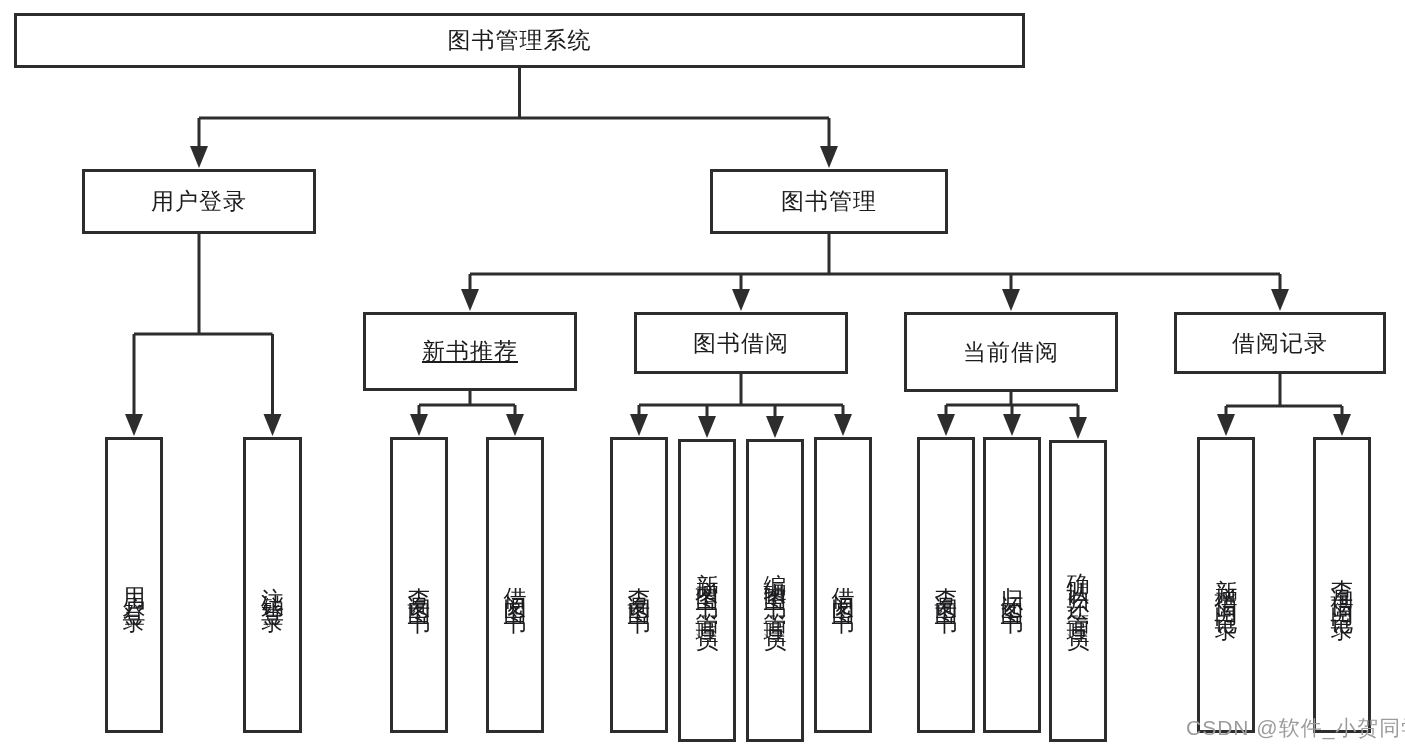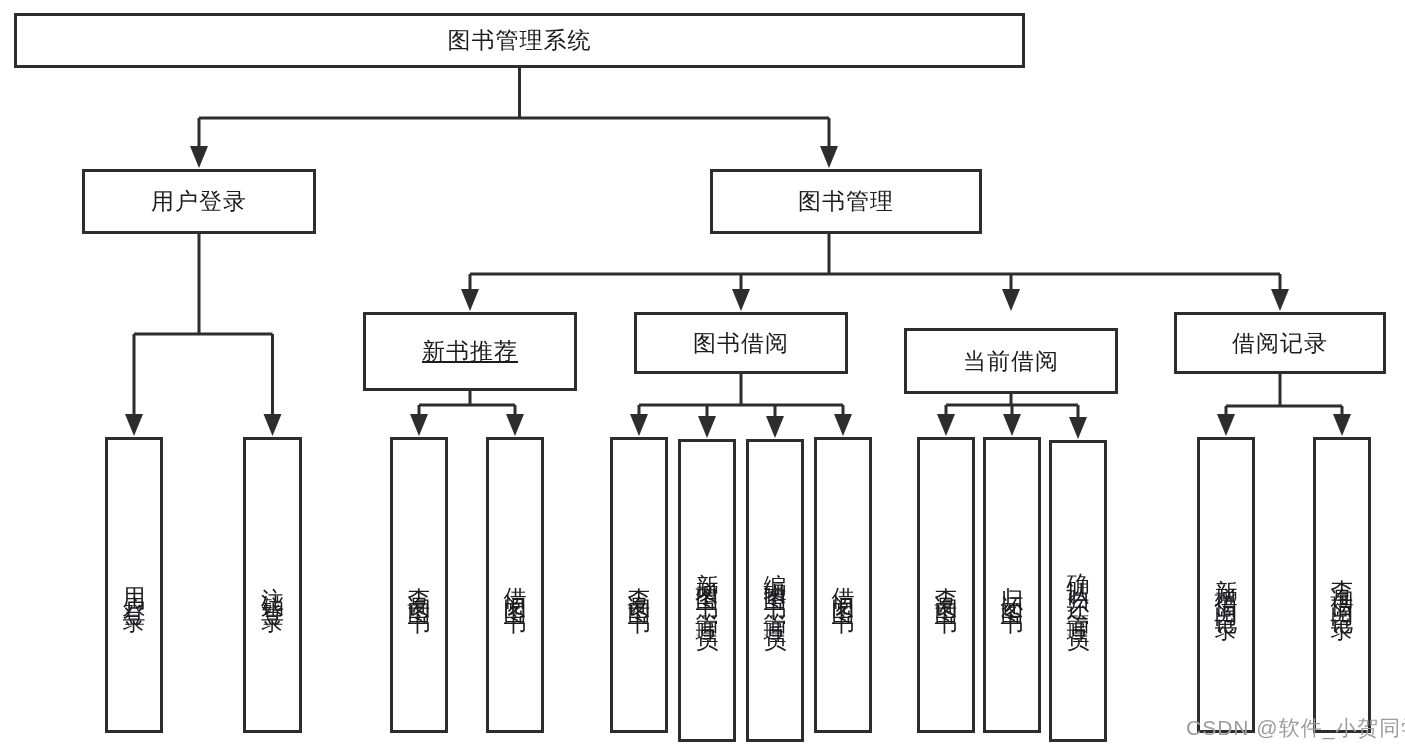--- a/index.html
+++ b/index.html
@@ -75,30 +75,30 @@
       <polygon points="1217,414 1235,414 1226,436" fill="#2d2d2d"></polygon>
       <polygon points="1333,414 1351,414 1342,436" fill="#2d2d2d"></polygon>
     </svg>
   <div class="watermark" id="watermark" style="left: 1186px; top: 714px; color: rgb(156, 156, 156);">CSDN @软件_小贺同学</div>
 <div class="node h" style="left: 14px; top: 13px; width: 1011px; height: 55px; border-color: rgb(45, 45, 45); background: rgb(255, 255, 255); color: rgb(28, 28, 30);">
       <span>图书管理系统</span>
     </div>
     <div class="node h" style="left: 82px; top: 169px; width: 234px; height: 65px; border-color: rgb(45, 45, 45); background: rgb(255, 255, 255); color: rgb(28, 28, 30);">
       <span>用户登录</span>
     </div>
-    <div class="node h" style="left: 710px; top: 169px; width: 272px; height: 65px; border-color: rgb(45, 45, 45); background: rgb(255, 255, 255); color: rgb(28, 28, 30);">
+    <div class="node h" style="left: 710px; top: 169px; width: 238px; height: 65px; border-color: rgb(45, 45, 45); background: rgb(255, 255, 255); color: rgb(28, 28, 30);">
       <span>图书管理</span>
     </div>
     <div class="node h" style="left: 363px; top: 312px; width: 214px; height: 79px; border-color: rgb(45, 45, 45); background: rgb(255, 255, 255); color: rgb(28, 28, 30); text-decoration: underline;">
       <span>新书推荐</span>
     </div>
     <div class="node h" style="left: 634px; top: 312px; width: 214px; height: 62px; border-color: rgb(45, 45, 45); background: rgb(255, 255, 255); color: rgb(28, 28, 30); align-items: center;">
       <span>图书借阅</span>
     </div>
-    <div class="node h" style="left: 904px; top: 328px; width: 214px; height: 66px; border-color: rgb(45, 45, 45); background: rgb(255, 255, 255); color: rgb(28, 28, 30);">
+    <div class="node h" style="left: 904px; top: 312px; width: 214px; height: 80px; border-color: rgb(45, 45, 45); background: rgb(255, 255, 255); color: rgb(28, 28, 30);">
       <span>当前借阅</span>
     </div>
     <div class="node h" style="left: 1174px; top: 312px; width: 212px; height: 62px; border-color: rgb(45, 45, 45); background: rgb(255, 255, 255); color: rgb(28, 28, 30);">
       <span>借阅记录</span>
     </div>
     <div class="node v" style="left: 105px; top: 437px; width: 58px; height: 296px; border-color: rgb(45, 45, 45); background: rgb(255, 255, 255); color: rgb(28, 28, 30);">
       <span>用户登录</span>
     </div>
     <div class="node v" style="left: 243px; top: 437px; width: 59px; height: 296px; border-color: rgb(45, 45, 45); background: rgb(255, 255, 255); color: rgb(28, 28, 30);">
       <span>注销登录</span>

